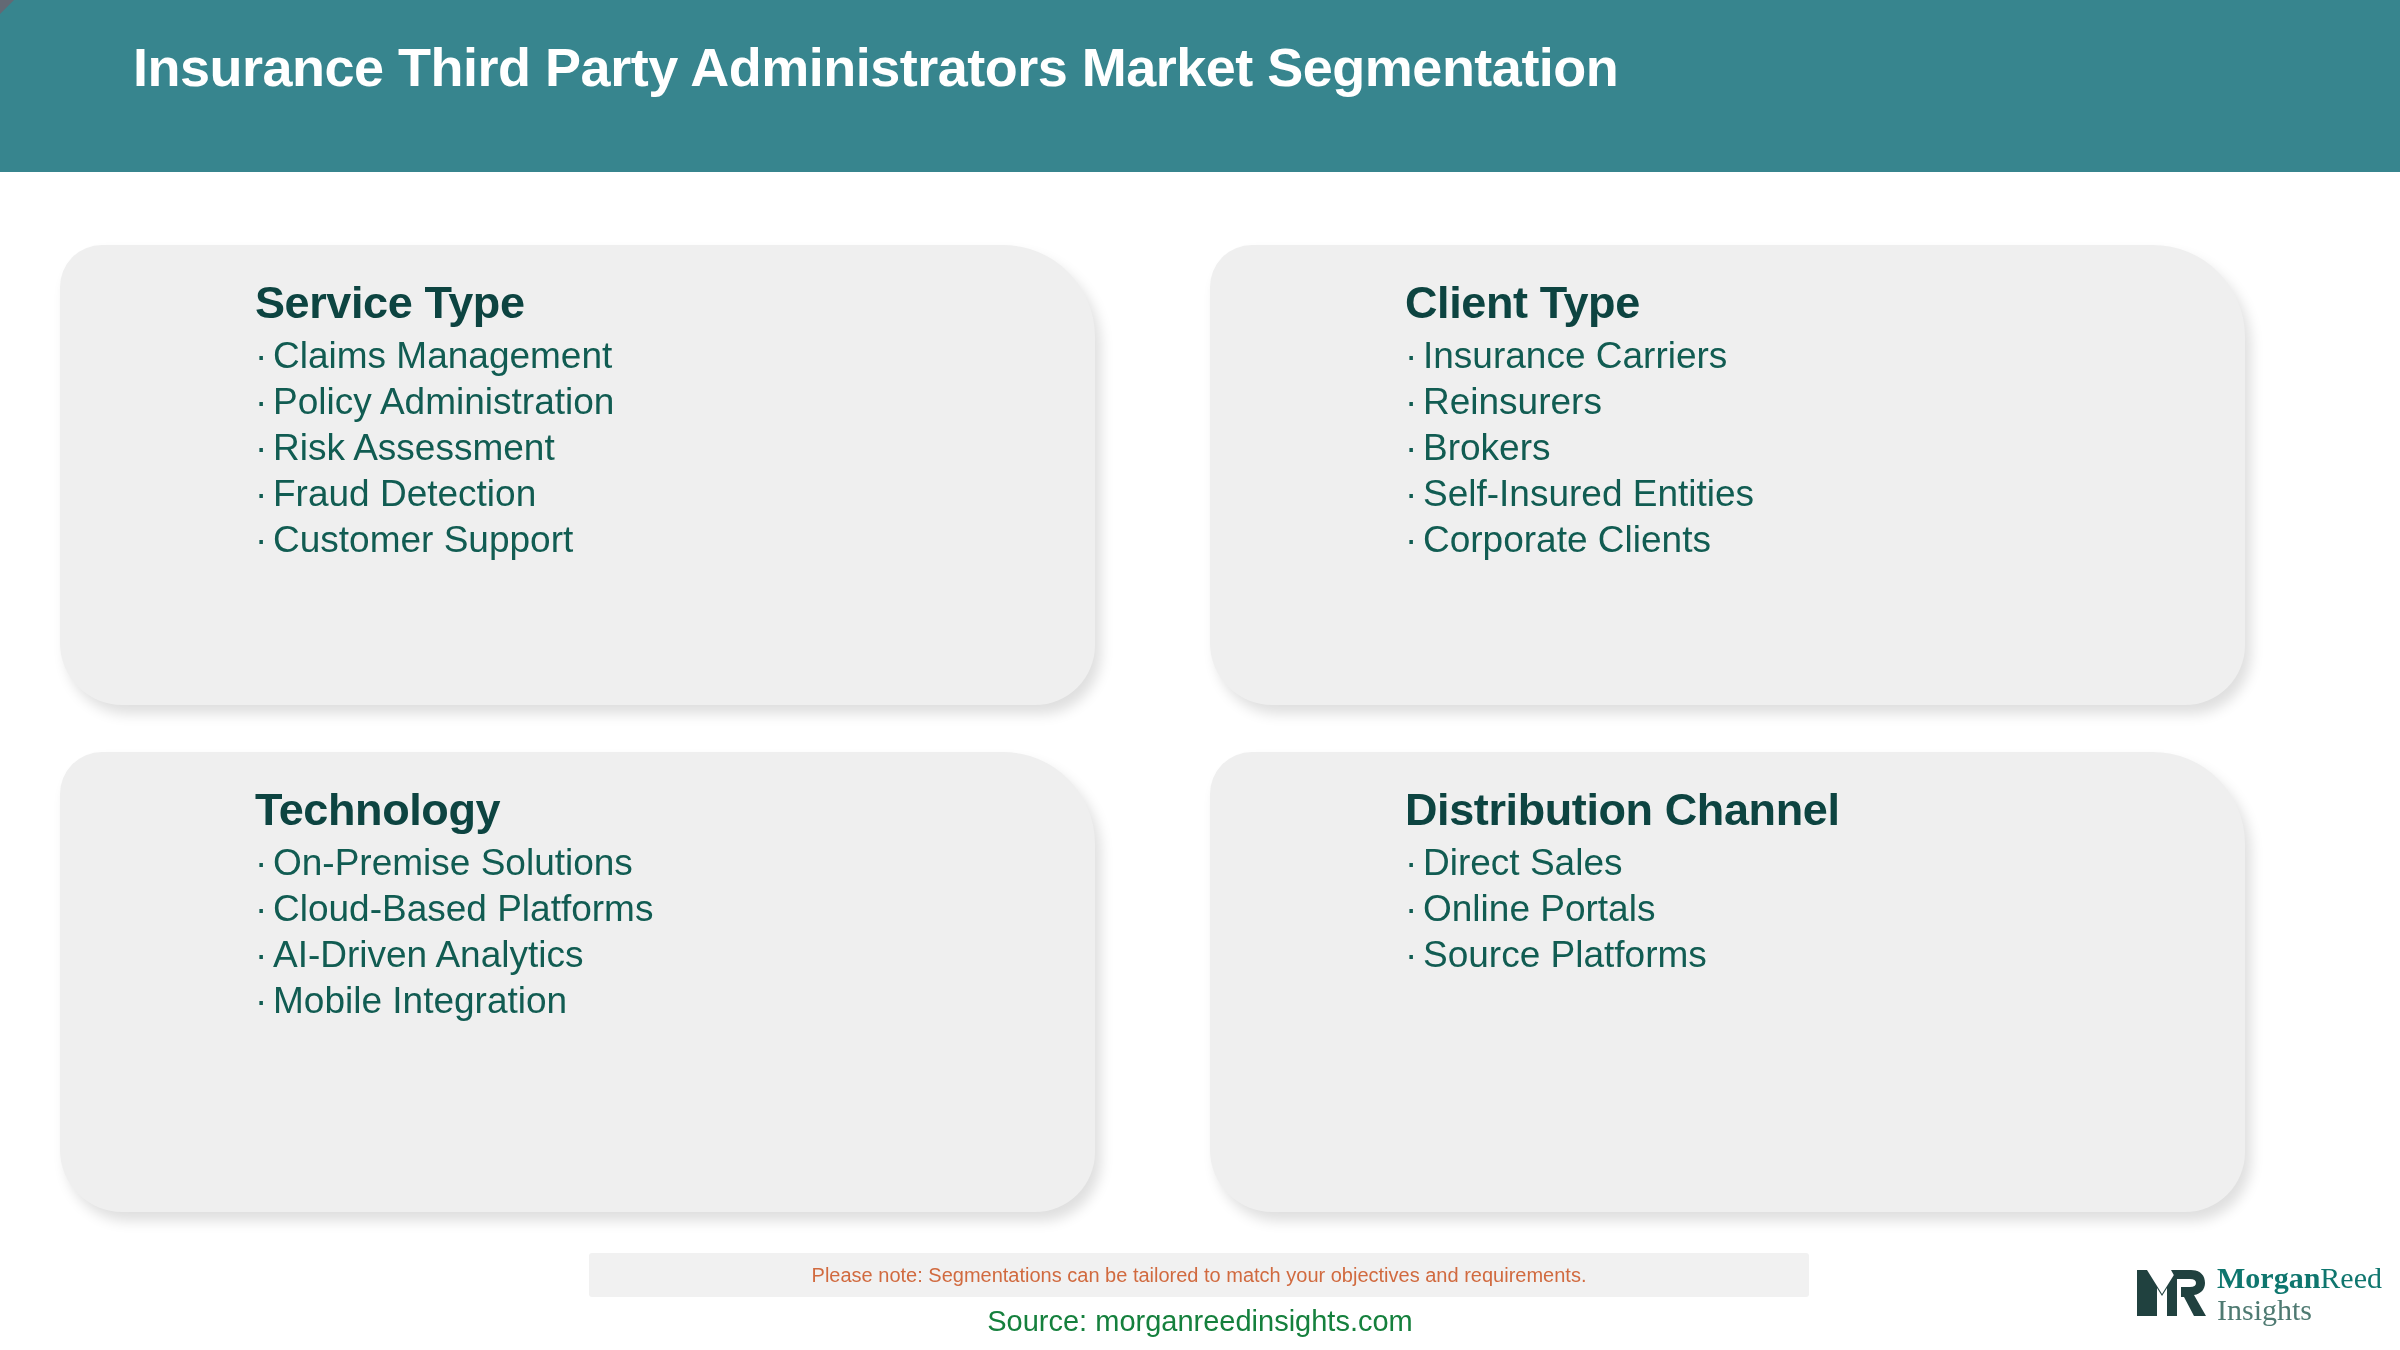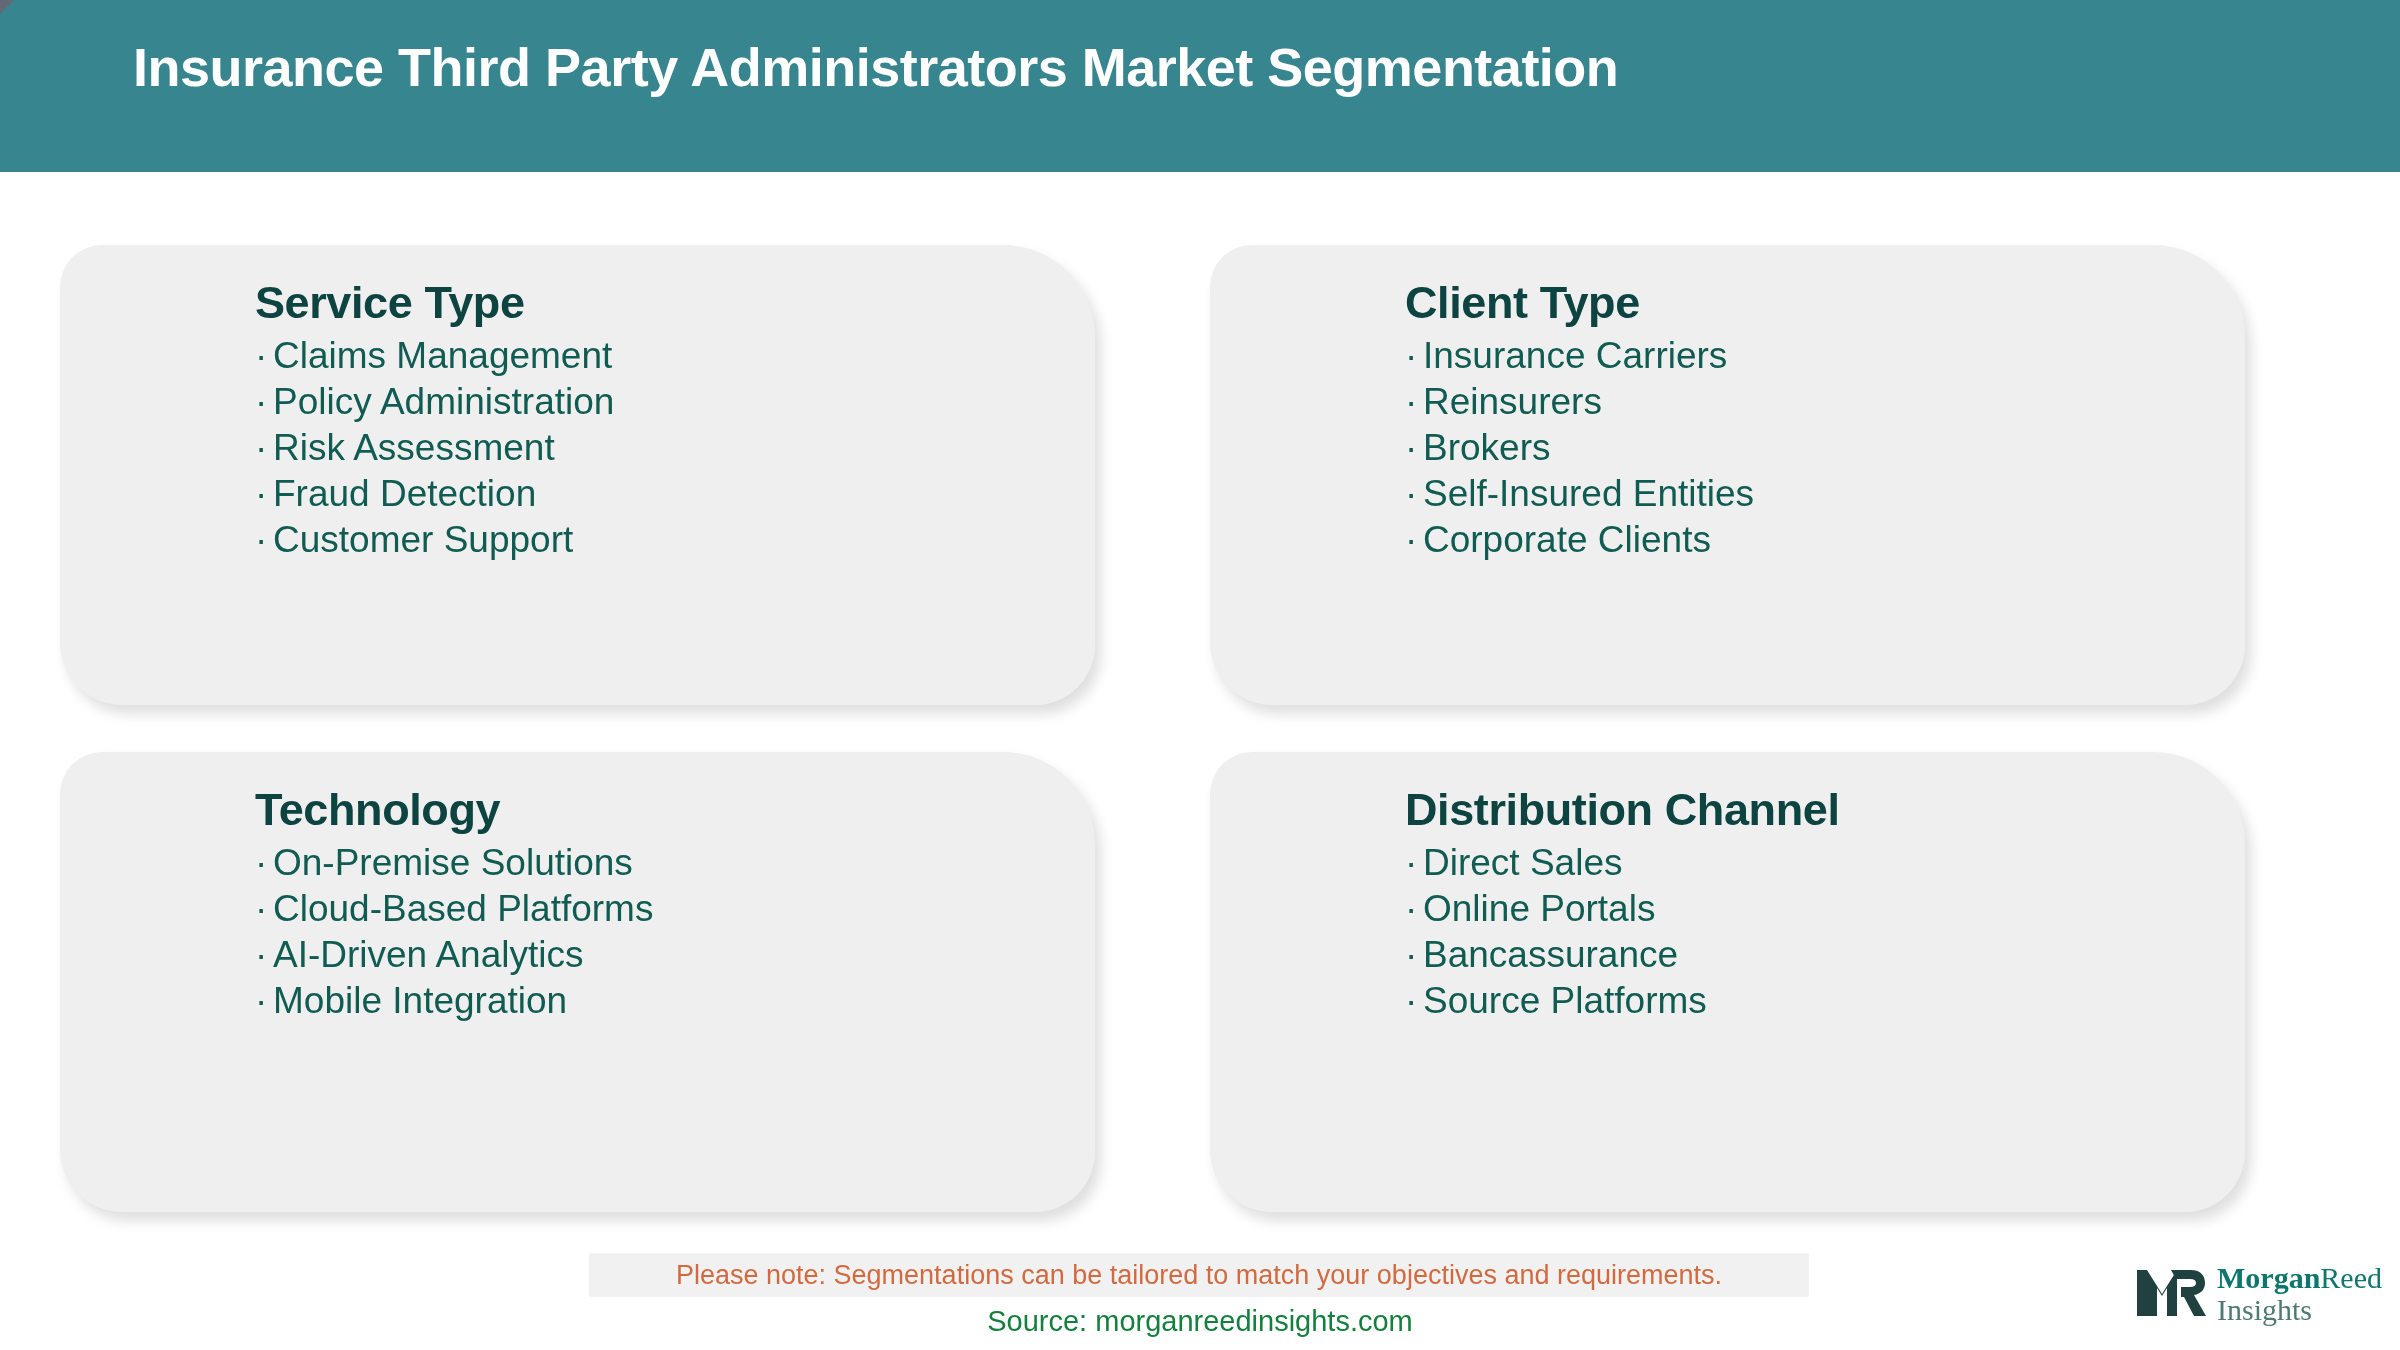--- a/index.html
+++ b/index.html
@@ -114,21 +114,21 @@
     border-radius: 3px;
   }
   .note-text {
     position: absolute;
     left: 0;
     top: 0;
     width: 1220px;
     height: 44px;
     line-height: 44px;
     text-align: center;
-    font-size: 27px;
+    font-size: 20px;
     color: #D16A3F;
     white-space: nowrap;
   }
   .source-text {
     position: absolute;
     left: 0;
     top: 1305px;
     width: 2400px;
     text-align: center;
     font-size: 29px;
@@ -219,21 +219,20 @@
       </ul>
     </div>
   </div>
 
   <div class="card c4">
     <div class="card-body">
       <div class="card-title">Distribution Channel</div>
       <ul class="card-list">
         <li><span class="bullet">·</span><span>Direct Sales</span></li>
         <li><span class="bullet">·</span><span>Online Portals</span></li>
-        <li><span class="bullet">·</span><span>Bancassurance</span></li>
         <li><span class="bullet">·</span><span>Source Platforms</span></li>
       </ul>
     </div>
   </div>
 
 </div>
 
 <div class="note-band">
   <div class="note-text">Please note: Segmentations can be tailored to match your objectives and requirements.</div>
 </div>

